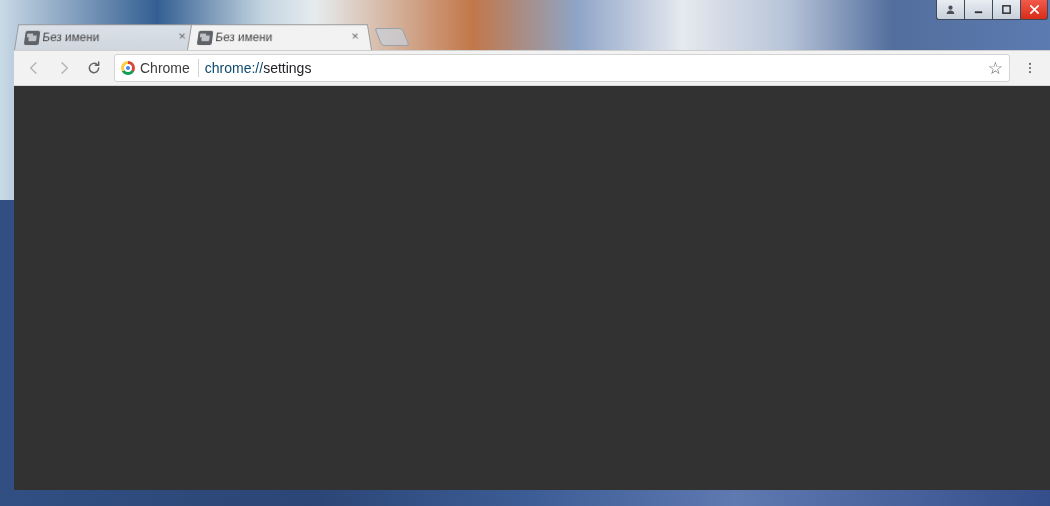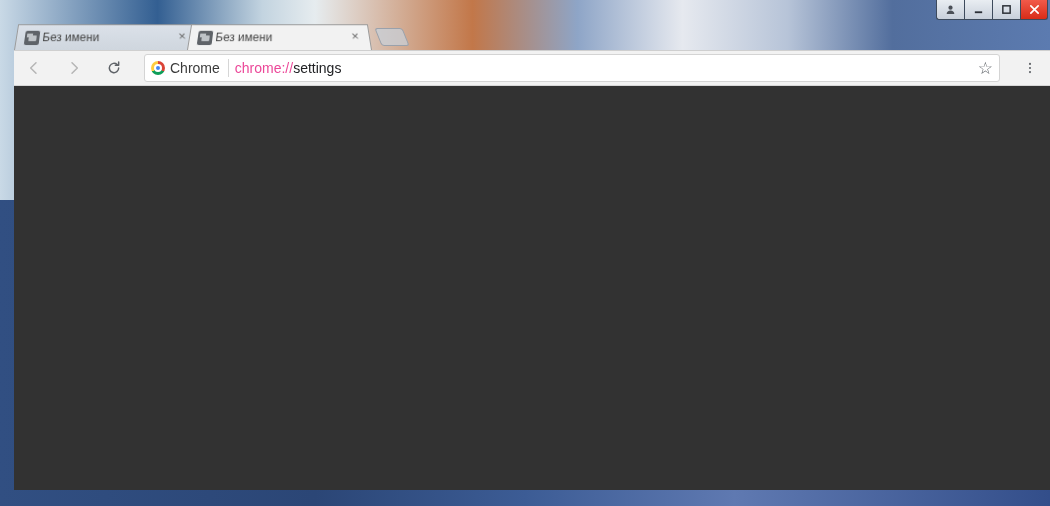--- a/index.html
+++ b/index.html
@@ -88,21 +88,21 @@
     border:1px solid #9aa1ab; border-radius:3px;
     transform: skewX(22deg);
     margin-left:18px; margin-bottom:4px;
     cursor:pointer;
     z-index:1;
   }
 
   
   .toolbar {
     height:36px; background:#f2f2f2; border-top:1px solid #cfcfcf; border-bottom:1px solid #d7d7d7;
-    display:flex; align-items:center; padding:0 6px; gap:12px;
+    display:flex; align-items:center; padding:0 6px; gap:2px;
   }
   .navbtn {
     width:28px; height:28px; display:flex; align-items:center; justify-content:center;
     color:#5f6368; cursor:pointer; border-radius:14px;
   }
   .navbtn.disabled { color:#b5b5b5; cursor:default; }
   .navbtn svg { width:16px; height:16px; }
 
   .omnibox {
     flex:1; height:28px; background:#fff; border:1px solid #d4d4d4; border-radius:3px;
@@ -117,21 +117,21 @@
     width:14px; height:14px; border-radius:50%;
     background: conic-gradient(#db4437 0 120deg, #0f9d58 120deg 240deg, #ffcd40 240deg 360deg);
     position:relative;
   }
   .chrome-chip .glyph::after{
     content:""; position:absolute; inset:3px; background:#4285f4; border-radius:50%;
     border:2px solid #fff;
   }
   .chrome-chip .lbl { color:#3b3b3b; font-size:14px; }
   .url { color:#202124; }
-  .url .dim { color:#ec4899; }
+  .url .dim { color:#0c4a6e; }
   .omni-right { margin-left:auto; display:flex; align-items:center; gap:10px; color:#6b6b6b; }
   .star { font-size:17px; color:#5f6368; cursor:pointer; }
 
   .menu-btn {
     width:28px; height:28px; display:flex; align-items:center; justify-content:center;
     color:#5f6368; cursor:pointer;
   }
   .menu-btn svg{ width:14px; height:14px; }
 
   

